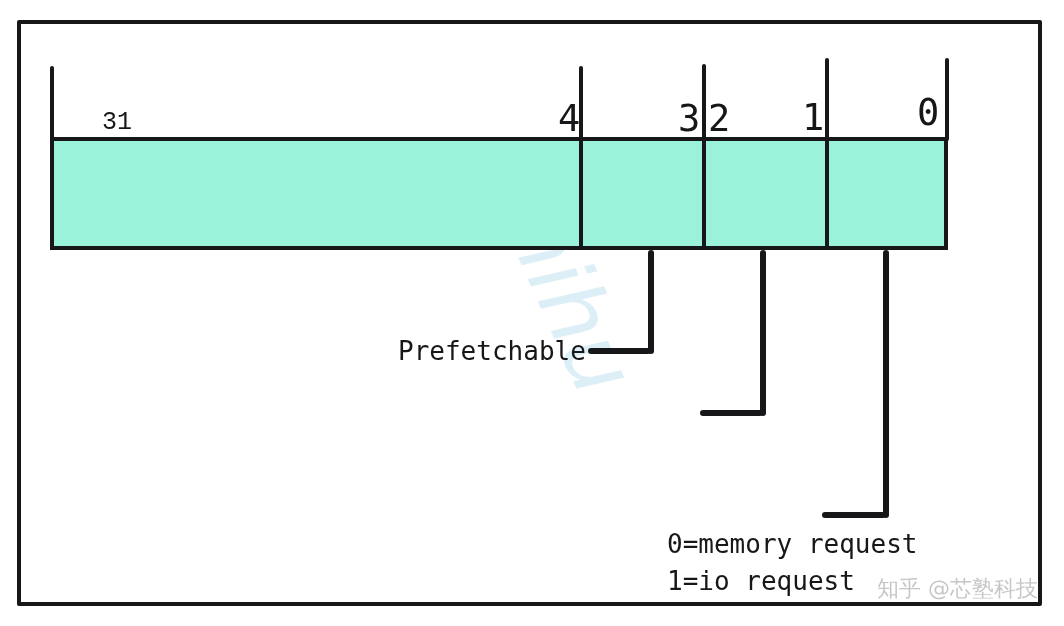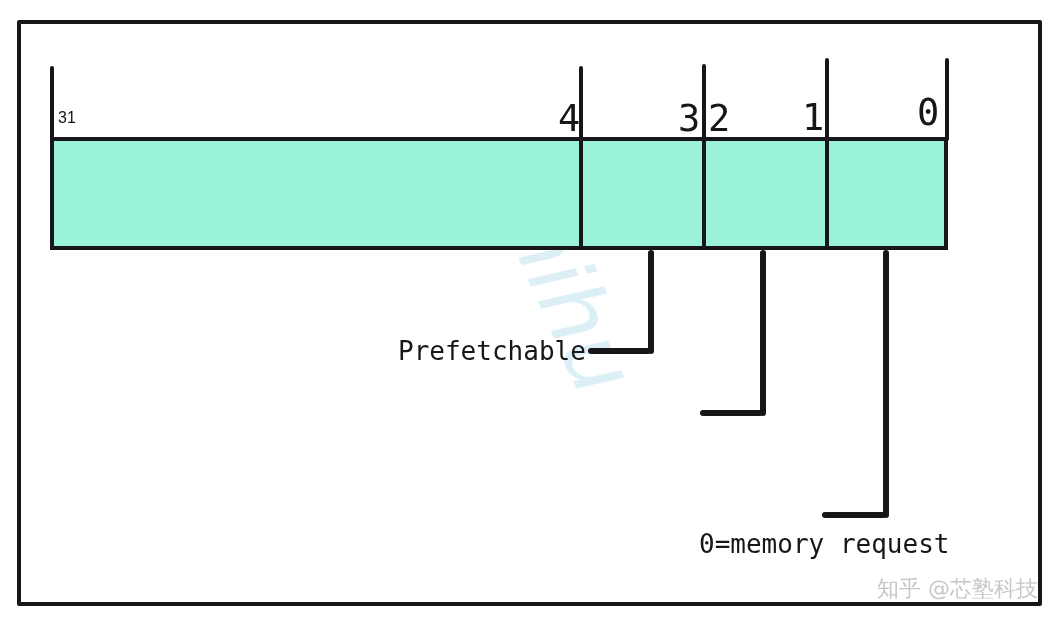--- a/index.html
+++ b/index.html
@@ -37,21 +37,21 @@
   }
 
   .bitlabel {
     position:absolute;
     font-family:"DejaVu Sans Mono", monospace;
     color:#17171a;
     line-height:1;
     white-space:nowrap;
   }
   .bitlabel.big   { font-size:37px; }
-  .bitlabel.small { font-family:Liberation Sans, sans-serif; font-size:16px; }
+  .bitlabel.small { font-family:Liberation Mono, monospace; font-size:25px;margin-left:44px; }
 
   
   .leader-v {
     position:absolute; width:6px; background:#17171a;
     border-radius:3px;
   }
   .leader-h {
     position:absolute; height:6px; background:#17171a;
     border-radius:3px;
   }
@@ -123,17 +123,18 @@
 
   <div class="leader-v" style="left:760px; top:250px; height:166px;"></div>
   <div class="leader-h" style="left:700px; top:410px; width:63px;"></div>
 
   <div class="leader-v" style="left:883px; top:250px; height:268px;"></div>
   <div class="leader-h" style="left:822px; top:512px; width:64px;"></div>
 
   <div class="anno" style="left:398px; top:338px;">Prefetchable</div>
 
 
-  <div class="anno" style="left:667px; top:531px;margin-left:32px;">0=memory request</div>
+  <div class="anno" style="left:667px; top:531px;">0=memory request</div>
+  <div class="anno" style="left:667px; top:568px;">1=io request</div>
 
   <div class="wm-corner">知乎 @芯塾科技</div>
 
 </div>
 
 </body></html>

